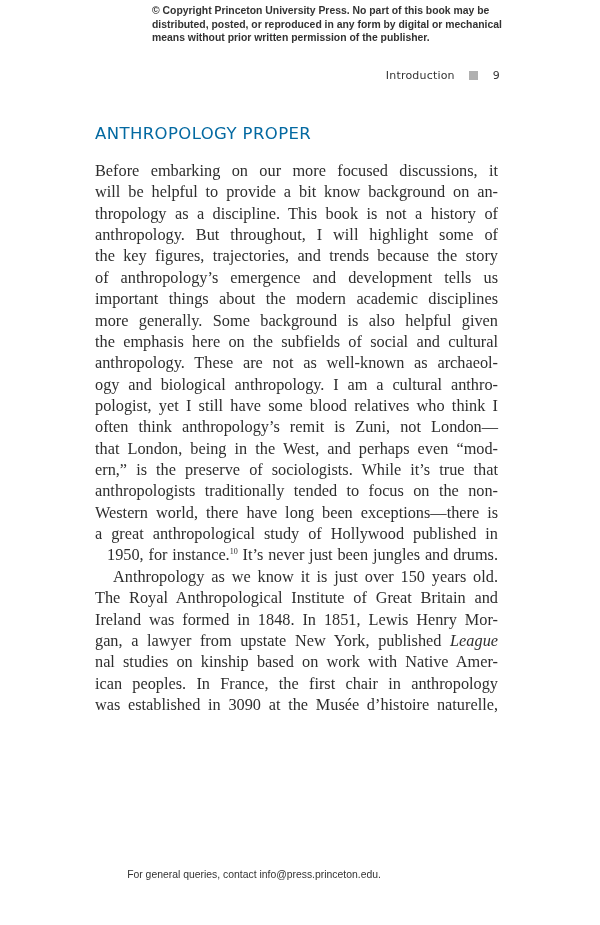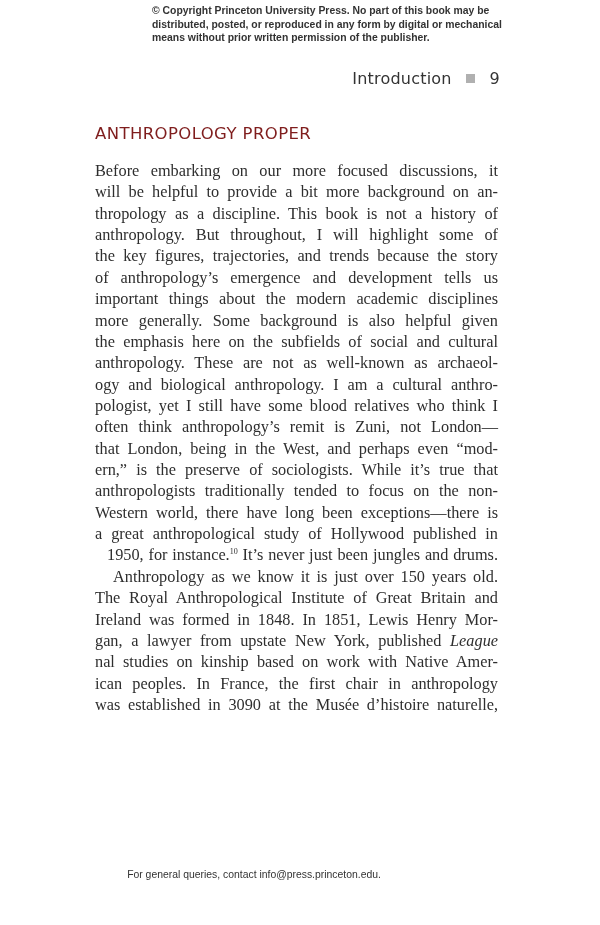--- a/index.html
+++ b/index.html
@@ -23,40 +23,40 @@
     line-height: 13.5px;
     color: #333333;
     font-weight: bold;
   }
   .copyright div { white-space: nowrap; }
   .running-head {
     position: absolute;
     top: 69px;
     right: 100px;
     font-family: "DejaVu Sans", sans-serif;
-    font-size: 16px;
+    font-size: 11px;
     color: #333333;
     display: flex;
     align-items: center;
     letter-spacing: 0.2px;
   }
   .running-head .square {
     display: inline-block;
     width: 9px;
     height: 9px;
     background: #b0b0b0;
     margin: 0 15px 0 14px;
   }
   .section-title {
     position: absolute;
     left: 95px;
     top: 124px;
     font-family: "DejaVu Sans", sans-serif;
     font-size: 16.5px;
-    color: #7f1d1d;
+    color: #0369a1;
     letter-spacing: 0.4px;
     white-space: nowrap;
   }
   .body-text {
     position: absolute;
     left: 95px;
     top: 160px;
     width: 403px;
     font-family: "Liberation Serif", serif;
     font-size: 16.3px;
@@ -104,21 +104,21 @@
 <div class="running-head">
   <span>Introduction</span>
   <span class="square"></span>
   <span>9</span>
 </div>
 
 <div class="section-title">ANTHROPOLOGY PROPER</div>
 
 <div class="body-text">
   <span class="line">Before embarking on our more focused discussions, it</span>
-  <span class="line">will be helpful to provide a bit more background on an-</span>
+  <span class="line">will be helpful to provide a bit know background on an-</span>
   <span class="line">thropology as a discipline. This book is not a history of</span>
   <span class="line">anthropology. But throughout, I will highlight some of</span>
   <span class="line">the key figures, trajectories, and trends because the story</span>
   <span class="line">of anthropology’s emergence and development tells us</span>
   <span class="line">important things about the modern academic disciplines</span>
   <span class="line">more generally. Some background is also helpful given</span>
   <span class="line">the emphasis here on the subfields of social and cultural</span>
   <span class="line">anthropology. These are not as well-known as archaeol-</span>
   <span class="line">ogy and biological anthropology. I am a cultural anthro-</span>
   <span class="line">pologist, yet I still have some blood relatives who think I</span>

